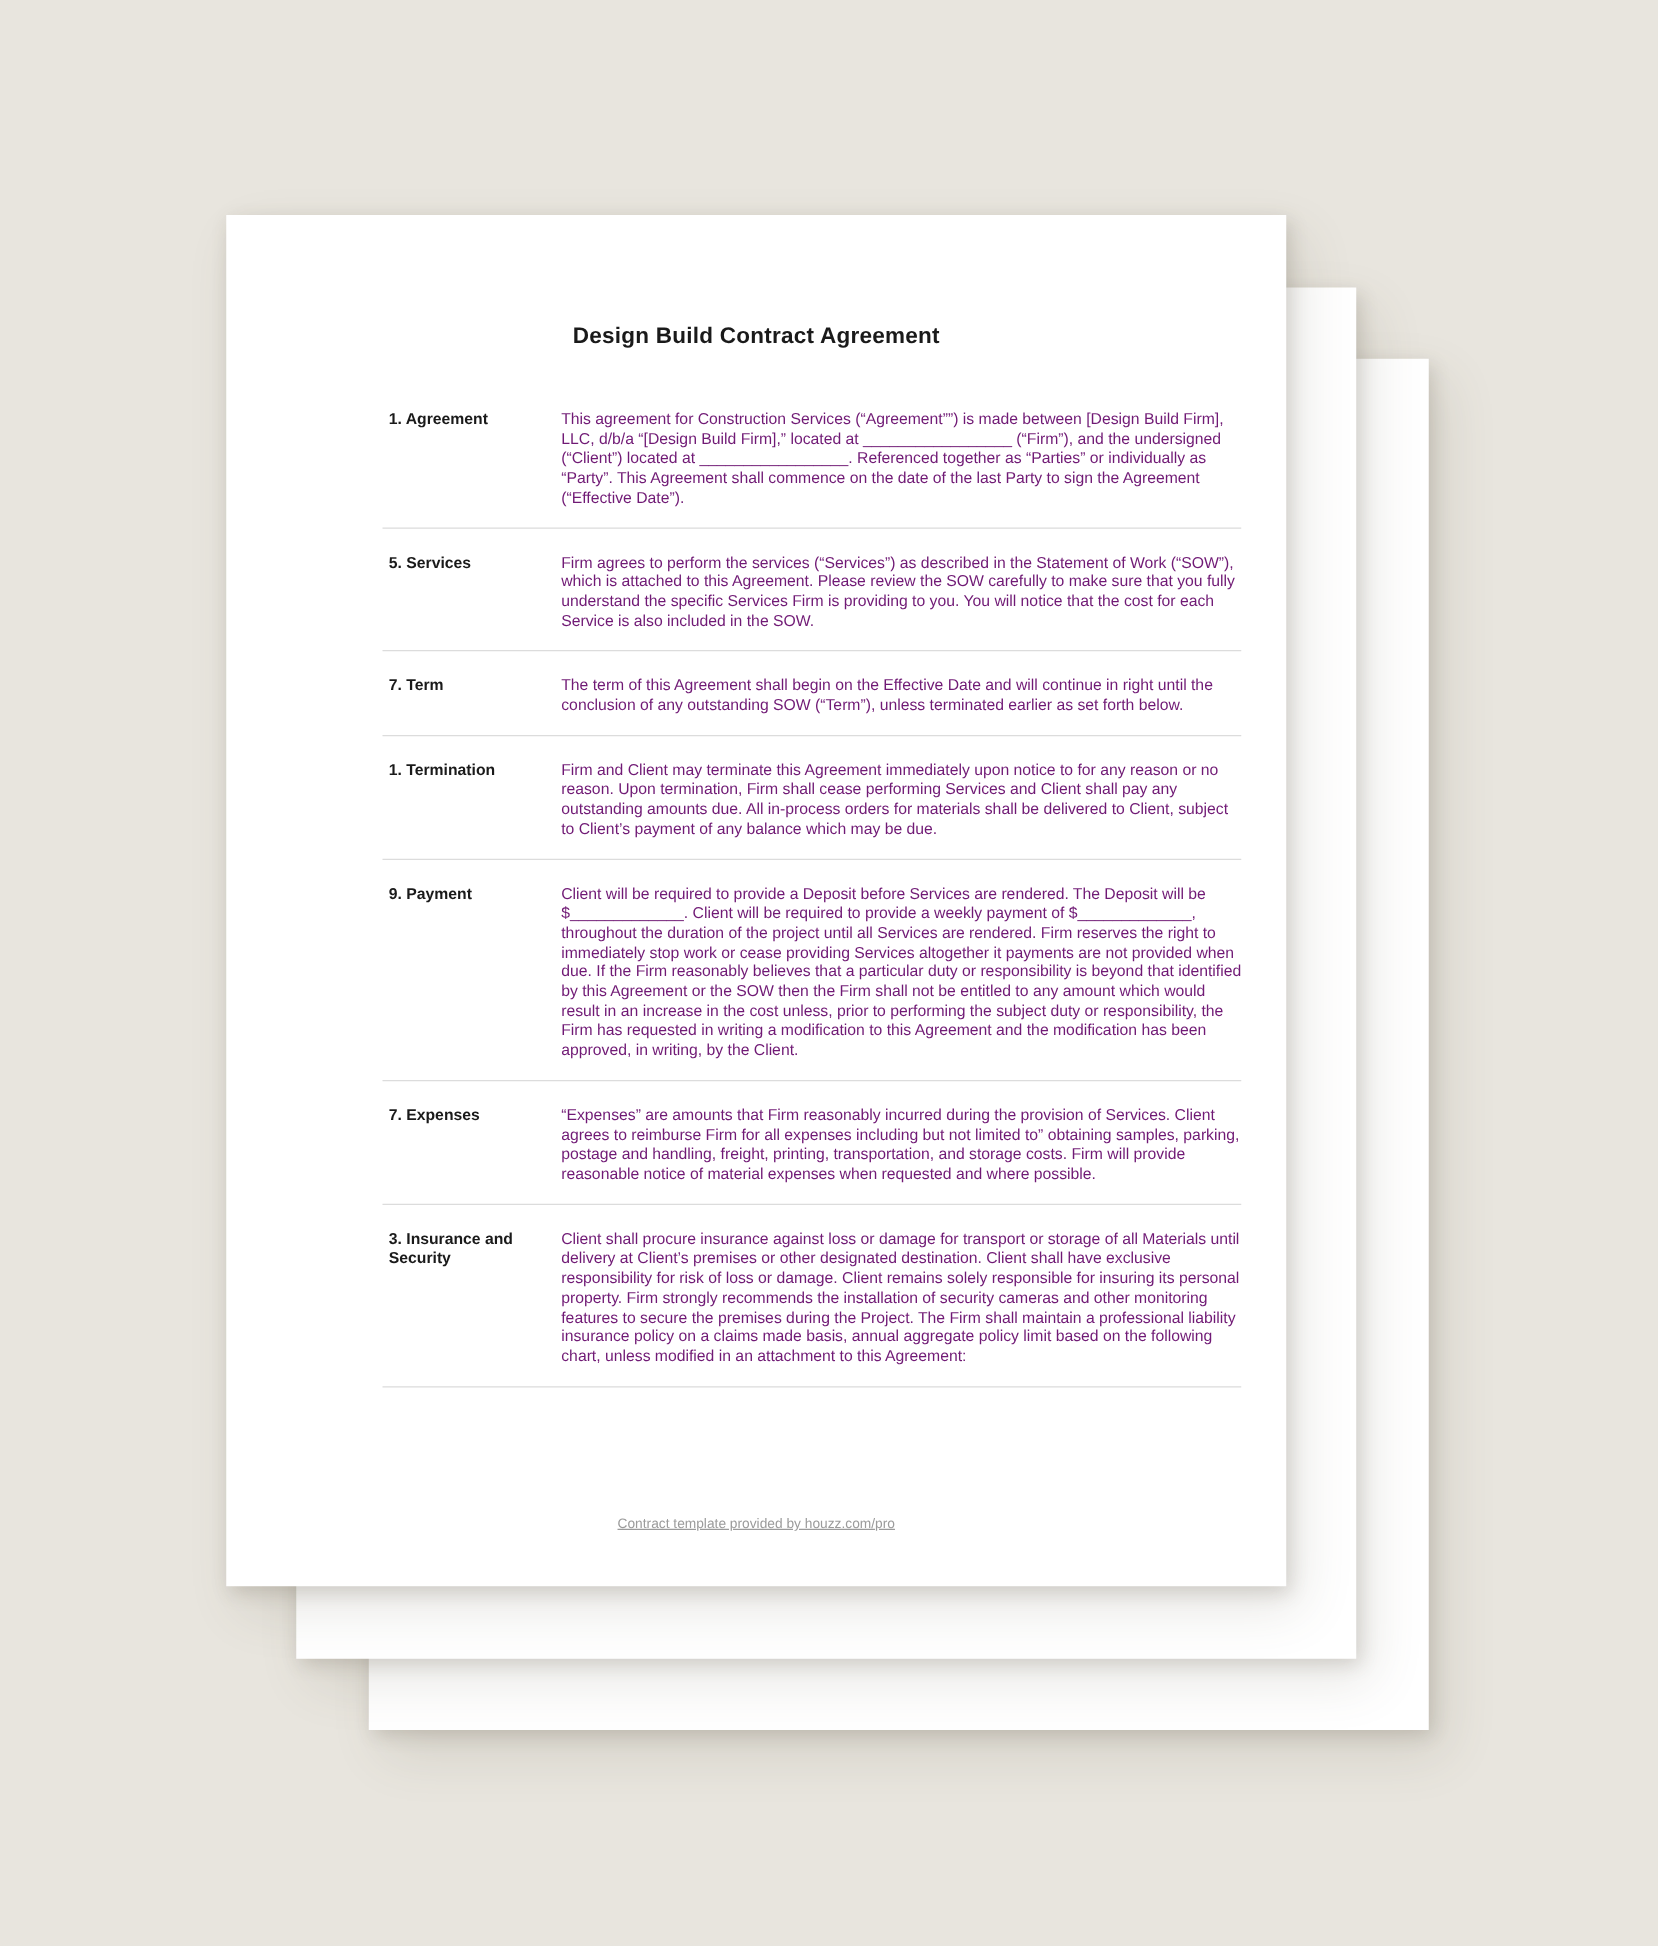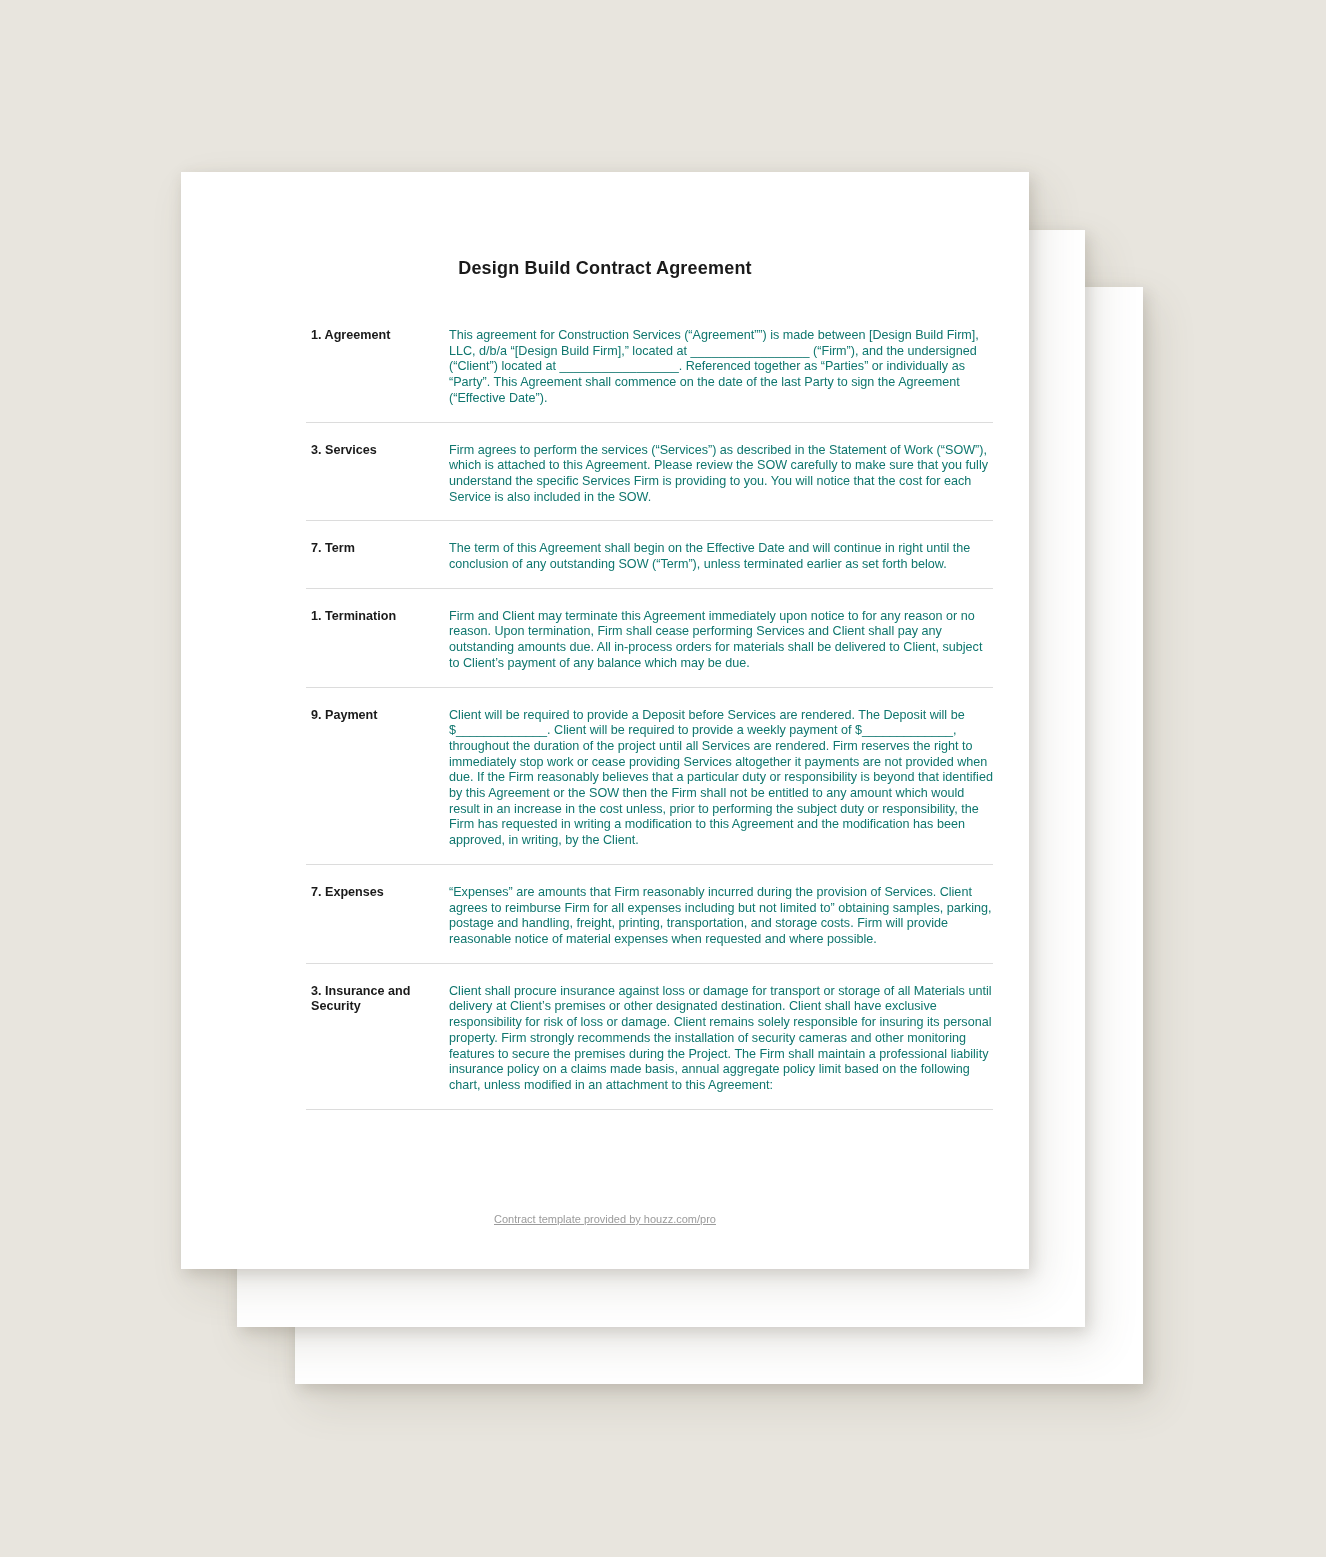--- a/index.html
+++ b/index.html
@@ -61,21 +61,21 @@
     box-sizing: border-box;
     font-size: 12.6px;
     line-height: 15.7px;
     font-weight: bold;
     color: #1a1a1a;
   }
   .section-body {
     flex: 1;
     font-size: 12.6px;
     line-height: 15.7px;
-    color: #0f766e;
+    color: #701a75;
   }
   .doc-footer {
     position: absolute;
     bottom: 44px;
     left: 0;
     right: 0;
     text-align: center;
     font-size: 11px;
     color: #9b9b9b;
     text-decoration: underline;
@@ -93,21 +93,21 @@
     <h1 class="doc-title">Design Build Contract Agreement</h1>
 
     <div class="sections">
 
       <div class="section-row">
         <div class="section-label">1. Agreement</div>
         <div class="section-body">This agreement for Construction Services (“Agreement””) is made between [Design Build Firm], LLC, d/b/a “[Design Build Firm],” located at _________________ (“Firm”), and the undersigned (“Client”) located at _________________. Referenced together as “Parties” or individually as “Party”. This Agreement shall commence on the date of the last Party to sign the Agreement (“Effective Date”).</div>
       </div>
 
       <div class="section-row">
-        <div class="section-label">3. Services</div>
+        <div class="section-label">5. Services</div>
         <div class="section-body">Firm agrees to perform the services (“Services”) as described in the Statement of Work (“SOW”), which is attached to this Agreement. Please review the SOW carefully to make sure that you fully understand the specific Services Firm is providing to you. You will notice that the cost for each Service is also included in the SOW.</div>
       </div>
 
       <div class="section-row">
         <div class="section-label">7. Term</div>
         <div class="section-body">The term of this Agreement shall begin on the Effective Date and will continue in right until the conclusion of any outstanding SOW (“Term”), unless terminated earlier as set forth below.</div>
       </div>
 
       <div class="section-row">
         <div class="section-label">1. Termination</div>

